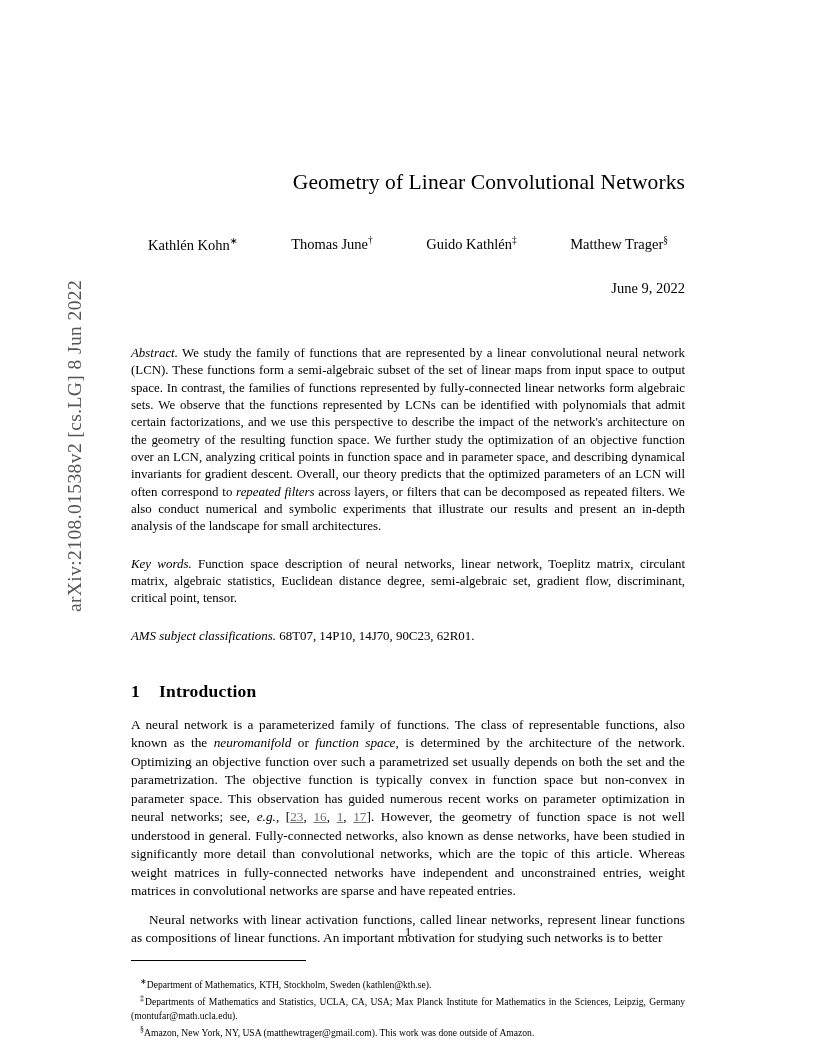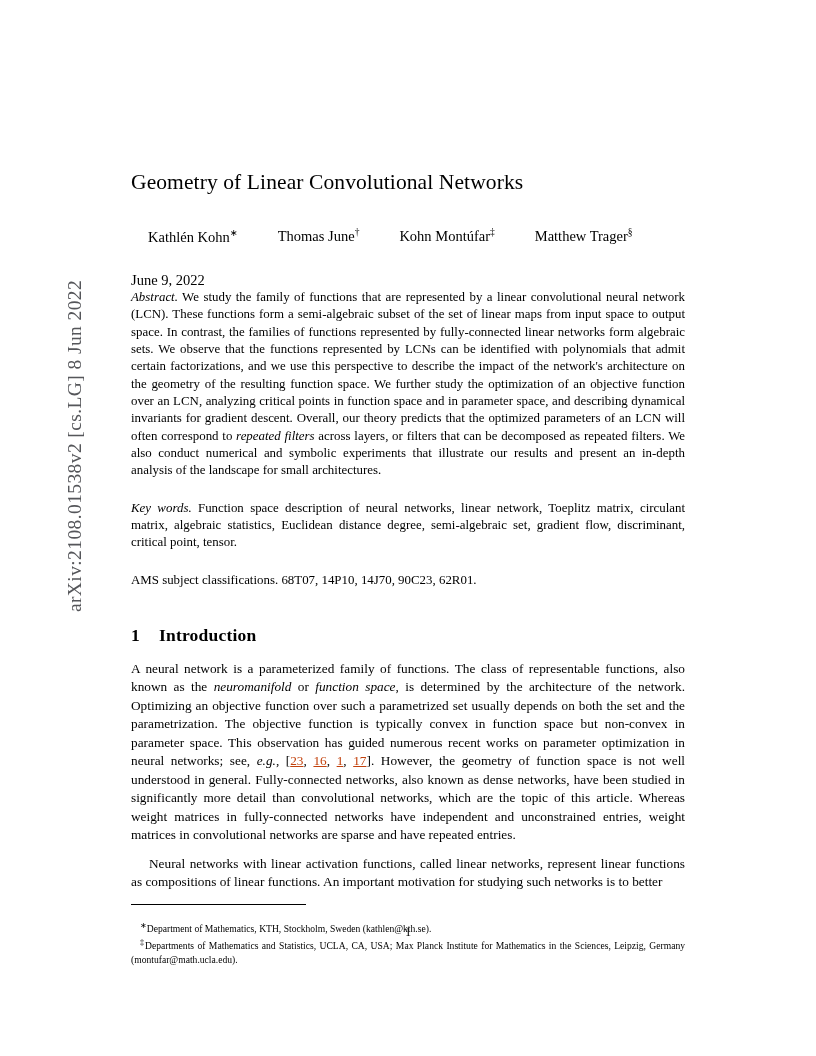--- a/index.html
+++ b/index.html
@@ -50,49 +50,50 @@
   .content {
     position: absolute;
     left: 131px;
     top: 170px;
     width: 554px;
   }
 
   h1.title {
     font-size: 21.5px;
     font-weight: normal;
-    text-align: left;
+    text-align: right;
     margin: 0 0 0 0;
     letter-spacing: 0.1px;
   }
 
   .authors {
-    margin-top: 32px;
+    margin-top: 40px;
     text-align: center;
     font-size: 14.5px;
     display: flex;
-    justify-content: flex-start;
-    gap: 6px;
+    justify-content: space-between;
+    gap: 12px;
   }
   .author {
     white-space: nowrap;
     padding: 0 17px;
   }
   .author sup {
     font-size: 9.5px;
     vertical-align: super;
   }
 
   .date {
     margin-top: 26px;
-    text-align: left;
+    text-align: right;
     font-size: 14.5px;
   }
 
   .abstract {
+    margin-top: 48px;
     font-size: 12.9px;
     line-height: 1.345;
     text-align: justify;
   }
   .abstract .lead {
     font-style: italic;
   }
   .kw {
     margin-top: 20px;
     font-size: 12.9px;
@@ -102,20 +103,21 @@
   .kw .lead {
     font-style: italic;
   }
   .ams {
     margin-top: 20px;
     font-size: 12.9px;
     line-height: 1.345;
     text-align: justify;
   }
   .ams .lead {
+    font-style: italic;
   }
 
   h2.section {
     margin: 36px 0 0 0;
     font-size: 17.5px;
     font-weight: bold;
     letter-spacing: 0.2px;
   }
   h2.section .num {
     display: inline-block;
@@ -130,21 +132,21 @@
   }
   .body-par.indent {
     margin-top: 10px;
     text-indent: 18px;
   }
   .body-par i {
     font-style: italic;
     font-family: Liberation Serif, serif;
   }
   .cite {
-    color: #c2410c;
+    color: #737373;
   }
 
   .footnote-rule {
     margin-top: 12px;
     width: 175px;
     height: 1px;
     background: #000;
   }
   .footnotes {
     margin-top: 15px;
@@ -179,21 +181,21 @@
     <div class="vert">arXiv:2108.01538v2  [cs.LG]  8 Jun 2022</div>
   </div>
 
   <div class="content">
 
     <h1 class="title">Geometry of Linear Convolutional Networks</h1>
 
     <div class="authors">
       <span class="author"><span>Kathlén Kohn</span><sup>∗</sup></span>
       <span class="author"><span>Thomas June</span><sup>†</sup></span>
-      <span class="author"><span>Kohn Montúfar</span><sup>‡</sup></span>
+      <span class="author"><span>Guido Kathlén</span><sup>‡</sup></span>
       <span class="author"><span>Matthew Trager</span><sup>§</sup></span>
     </div>
 
     <div class="date">June 9, 2022</div>
 
     <div class="abstract"><span class="lead">Abstract.</span><span> We study the family of functions that are represented by a linear convolutional neural network (LCN). These functions form a semi-algebraic subset of the set of linear maps from input space to output space. In contrast, the families of functions represented by fully-connected linear networks form algebraic sets. We observe that the functions represented by LCNs can be identified with polynomials that admit certain factorizations, and we use this perspective to describe the impact of the network's architecture on the geometry of the resulting function space. We further study the optimization of an objective function over an LCN, analyzing critical points in function space and in parameter space, and describing dynamical invariants for gradient descent. Overall, our theory predicts that the optimized parameters of an LCN will often correspond to </span><i>repeated filters</i><span> across layers, or filters that can be decomposed as repeated filters. We also conduct numerical and symbolic experiments that illustrate our results and present an in-depth analysis of the landscape for small architectures.</span></div>
 
     <div class="kw"><span class="lead">Key words.</span><span>  Function space description of neural networks, linear network, Toeplitz matrix, circulant matrix, algebraic statistics, Euclidean distance degree, semi-algebraic set, gradient flow, discriminant, critical point, tensor.</span></div>
 
     <div class="ams"><span class="lead">AMS subject classifications.</span><span>  68T07, 14P10, 14J70, 90C23, 62R01.</span></div>
@@ -202,19 +204,20 @@
 
     <div class="body-par"><span>A neural network is a parameterized family of functions. The class of representable functions, also known as the </span><i>neuromanifold</i><span> or </span><i>function space</i><span>, is determined by the architecture of the network. Optimizing an objective function over such a parametrized set usually depends on both the set and the parametrization. The objective function is typically convex in function space but non-convex in parameter space. This observation has guided numerous recent works on parameter optimization in neural networks; see, </span><i>e.g.</i><span>, [</span><a class="cite" href="#">23</a><span>, </span><a class="cite" href="#">16</a><span>, </span><a class="cite" href="#">1</a><span>, </span><a class="cite" href="#">17</a><span>]. However, the geometry of function space is not well understood in general. Fully-connected networks, also known as dense networks, have been studied in significantly more detail than convolutional networks, which are the topic of this article. Whereas weight matrices in fully-connected networks have independent and unconstrained entries, weight matrices in convolutional networks are sparse and have repeated entries.</span></div>
 
     <div class="body-par indent">Neural networks with linear activation functions, called linear networks, represent linear functions as compositions of linear functions. An important motivation for studying such networks is to better</div>
 
     <div class="footnote-rule"></div>
 
     <div class="footnotes">
       <div><span class="mark">∗</span><span>Department of Mathematics, KTH, Stockholm, Sweden (kathlen@kth.se).</span></div>
       <div><span class="mark">‡</span><span>Departments of Mathematics and Statistics, UCLA, CA, USA; Max Planck Institute for Mathematics in the Sciences, Leipzig, Germany (montufar@math.ucla.edu).</span></div>
+      <div><span class="mark">§</span><span>Amazon, New York, NY, USA (matthewtrager@gmail.com). This work was done outside of Amazon.</span></div>
     </div>
 
   </div>
 
   <div class="pagenum">1</div>
 
 </div>
 
 </body></html>

